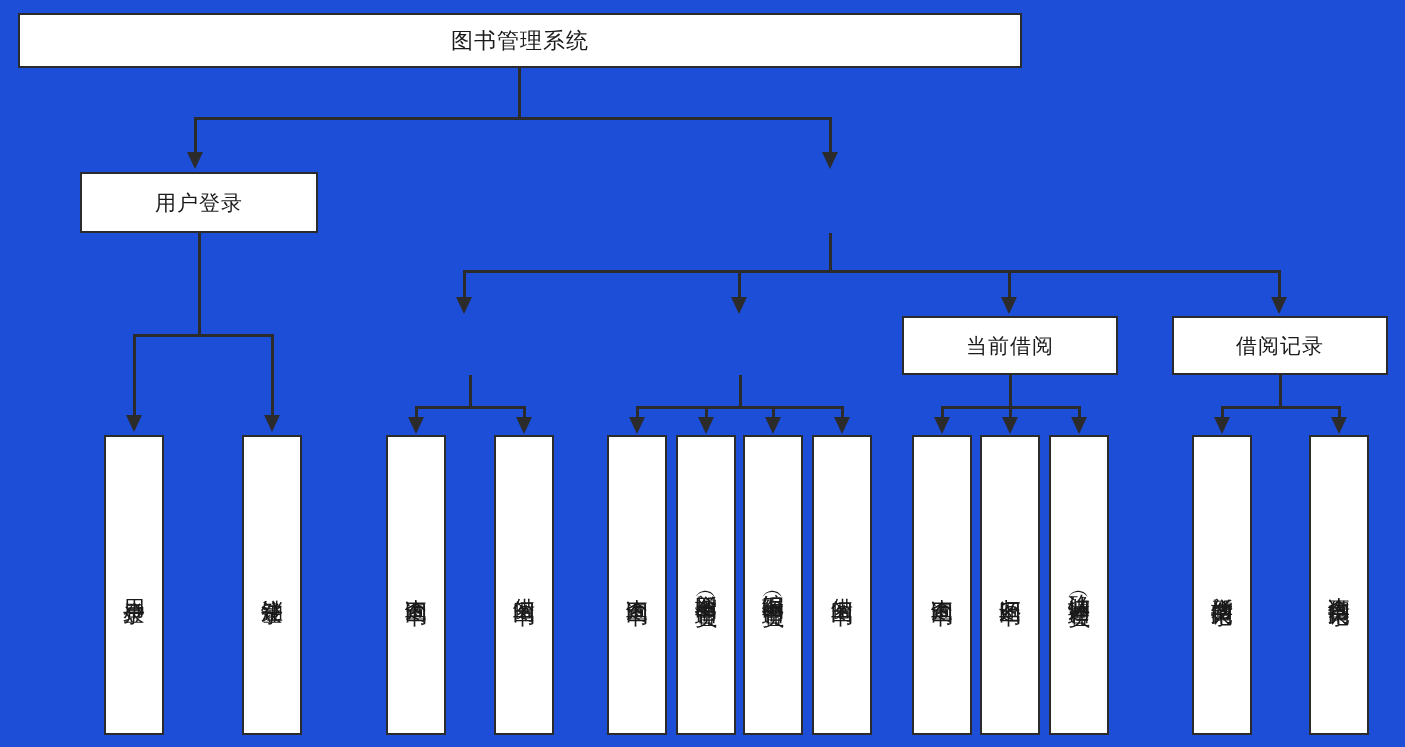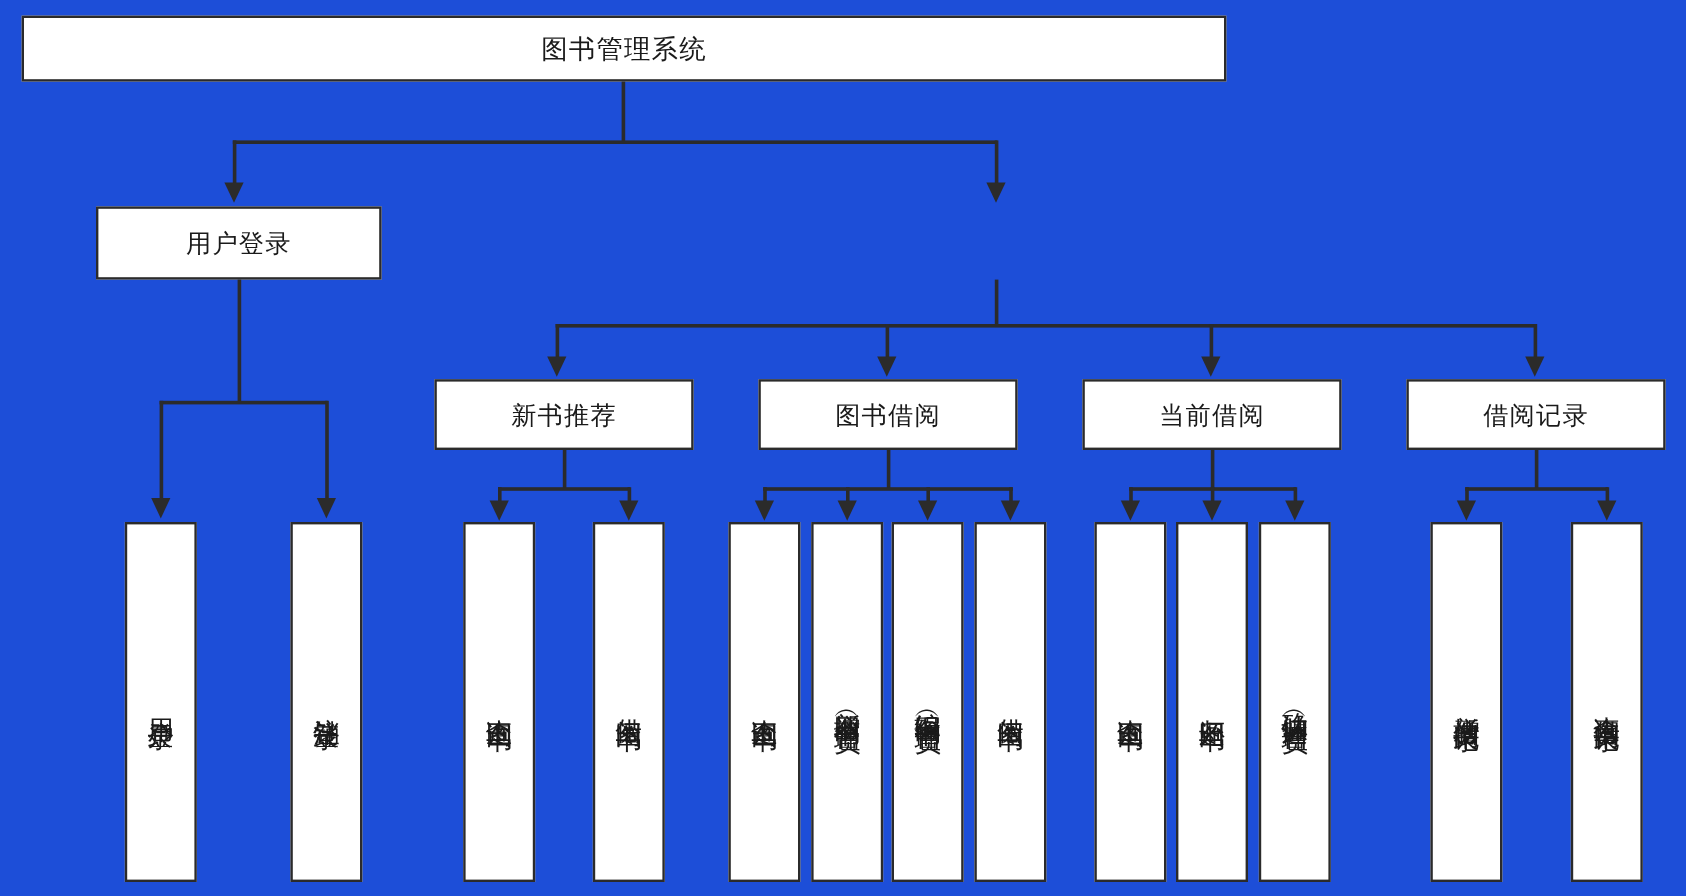--- a/index.html
+++ b/index.html
@@ -95,22 +95,20 @@
   <div class="edge edge-h" style="left:463px; top:270px; width:816px; height:2.5px;"></div>
   <div class="edge edge-v" style="left:463px; top:270px; width:2.5px; height:28px;"></div>
   <div class="arrow" style="left:456px; top:297px;"></div>
   <div class="edge edge-v" style="left:738px; top:270px; width:2.5px; height:28px;"></div>
   <div class="arrow" style="left:731px; top:297px;"></div>
   <div class="edge edge-v" style="left:1008px; top:270px; width:2.5px; height:28px;"></div>
   <div class="arrow" style="left:1001px; top:297px;"></div>
   <div class="edge edge-v" style="left:1278px; top:270px; width:2.5px; height:28px;"></div>
   <div class="arrow" style="left:1271px; top:297px;"></div>
 
-  <div class="node node-h" style="left:362px; top:316px; width:216px; height:59px;">新书推荐</div>
-  <div class="node node-h" style="left:632px; top:316px; width:216px; height:59px;">图书借阅</div>
   <div class="node node-h" style="left:902px; top:316px; width:216px; height:59px;">当前借阅</div>
   <div class="node node-h" style="left:1172px; top:316px; width:216px; height:59px;">借阅记录</div>
 
   <div class="edge edge-v" style="left:469px; top:375px; width:2.5px; height:33px;"></div>
   <div class="edge edge-h" style="left:415px; top:406px; width:110px; height:2.5px;"></div>
   <div class="edge edge-v" style="left:415px; top:406px; width:2.5px; height:12px;"></div>
   <div class="arrow" style="left:408px; top:417px;"></div>
   <div class="edge edge-v" style="left:523px; top:406px; width:2.5px; height:12px;"></div>
   <div class="arrow" style="left:516px; top:417px;"></div>
 

